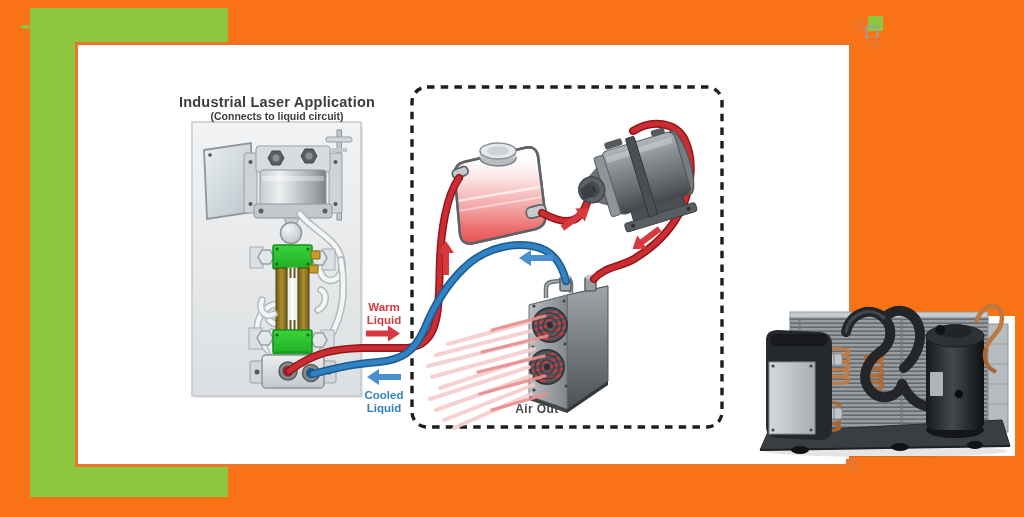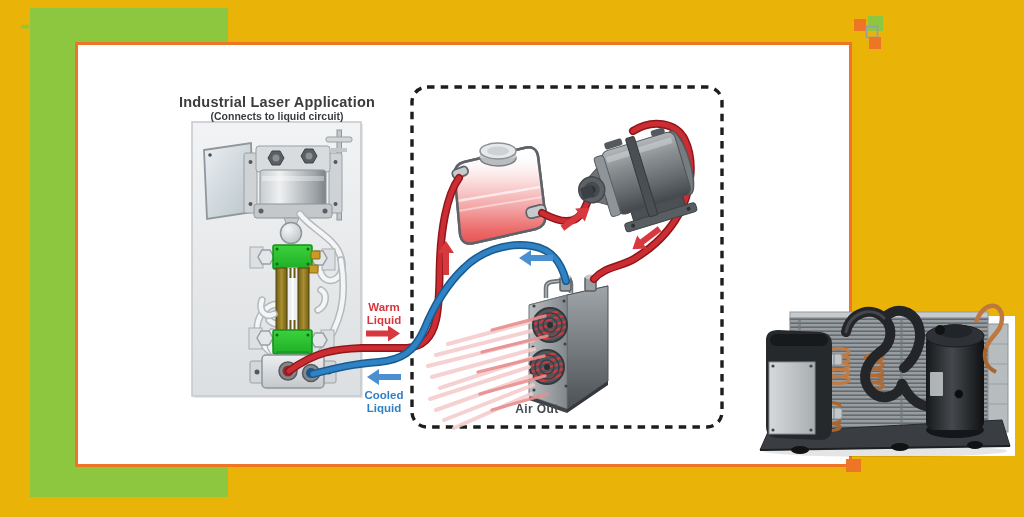--- a/index.html
+++ b/index.html
@@ -1,16 +1,16 @@
 <!DOCTYPE html>
 <html><head>
 <meta charset="utf-8">
 <style>
   html,body{margin:0;padding:0;background:#ffffff;}
-  #stage{position:relative;width:1024px;height:517px;background:#eab308;overflow:hidden;
+  #stage{position:relative;width:1024px;height:517px;background:#f97316;overflow:hidden;
          font-family:"Liberation Sans",sans-serif;}
   svg{position:absolute;left:0;top:0;}
   text{font-family:"Liberation Sans",sans-serif;}
   .ttl{font-weight:bold;font-size:14.5px;fill:#3b3c3e;letter-spacing:.2px;}
   .sub{font-weight:bold;font-size:10.5px;fill:#3b3c3e;}
   .warm{font-weight:bold;font-size:11.5px;fill:#d6363c;}
   .cool{font-weight:bold;font-size:11.5px;fill:#2f7fc4;}
   .airout{font-weight:bold;font-size:12px;fill:#46494c;letter-spacing:.4px;}
 </style>
 </head>

